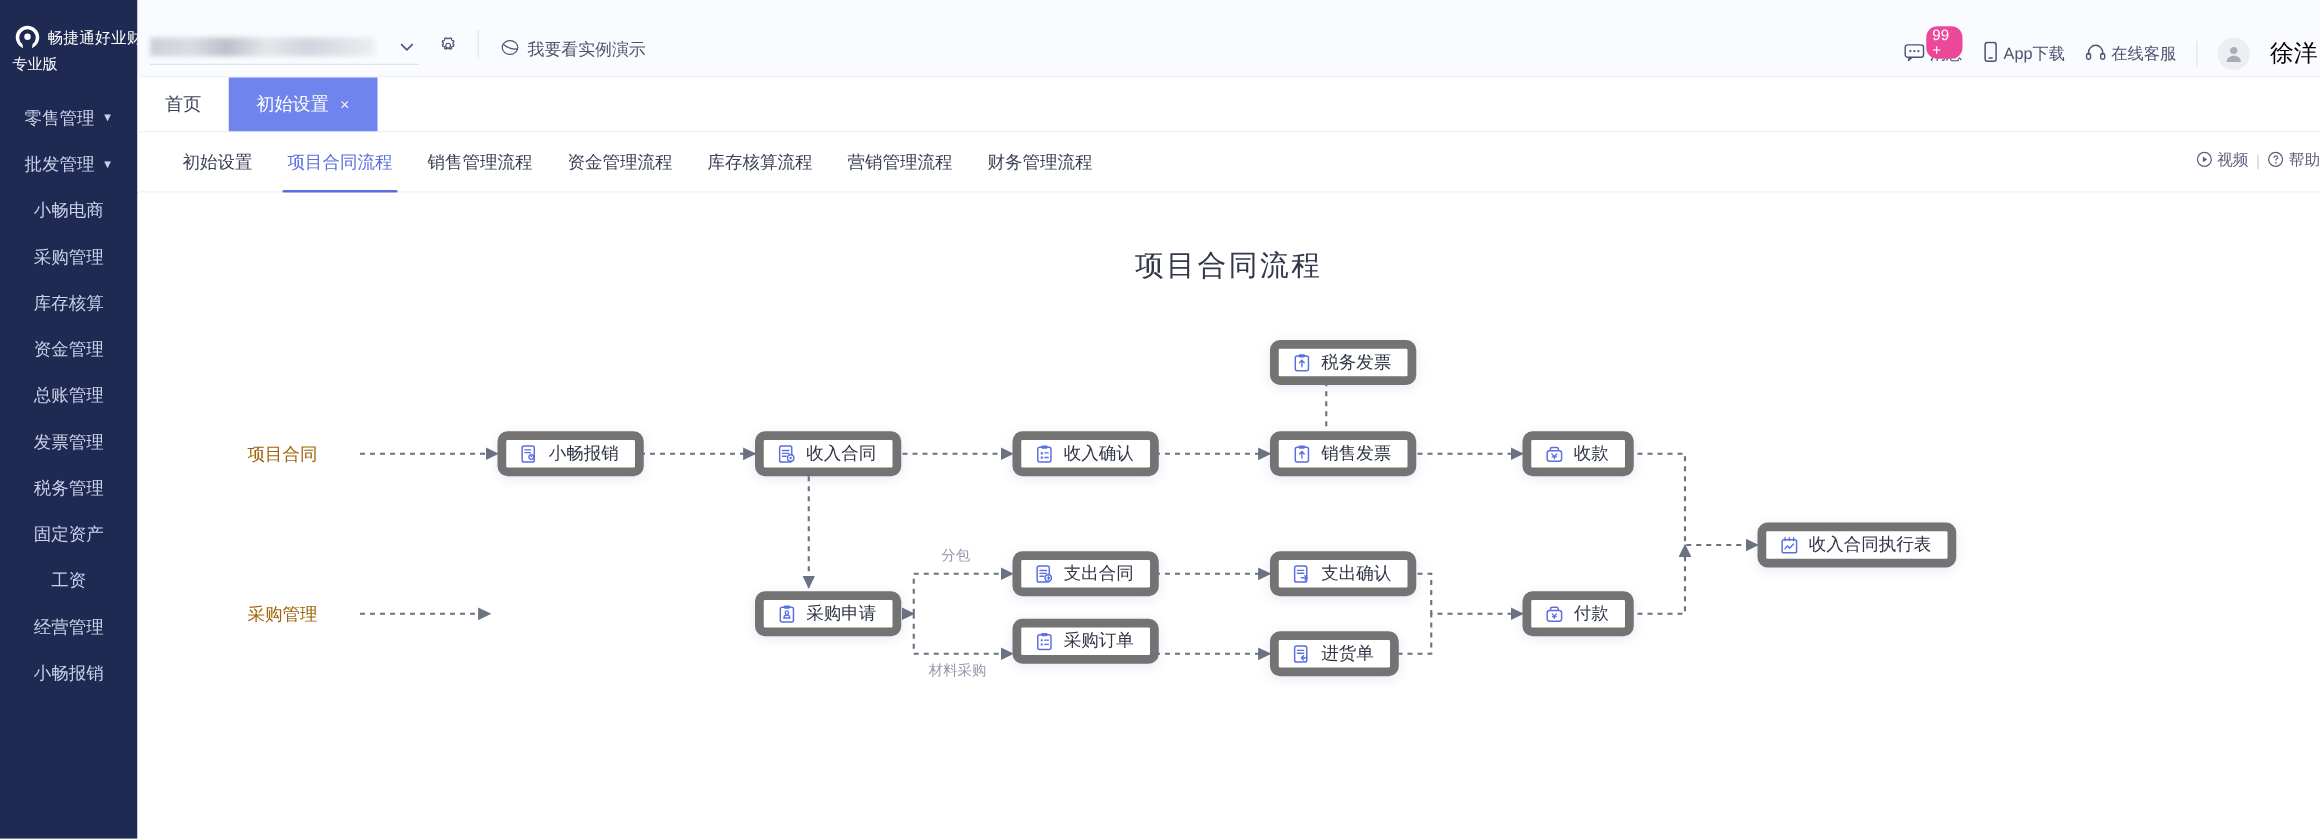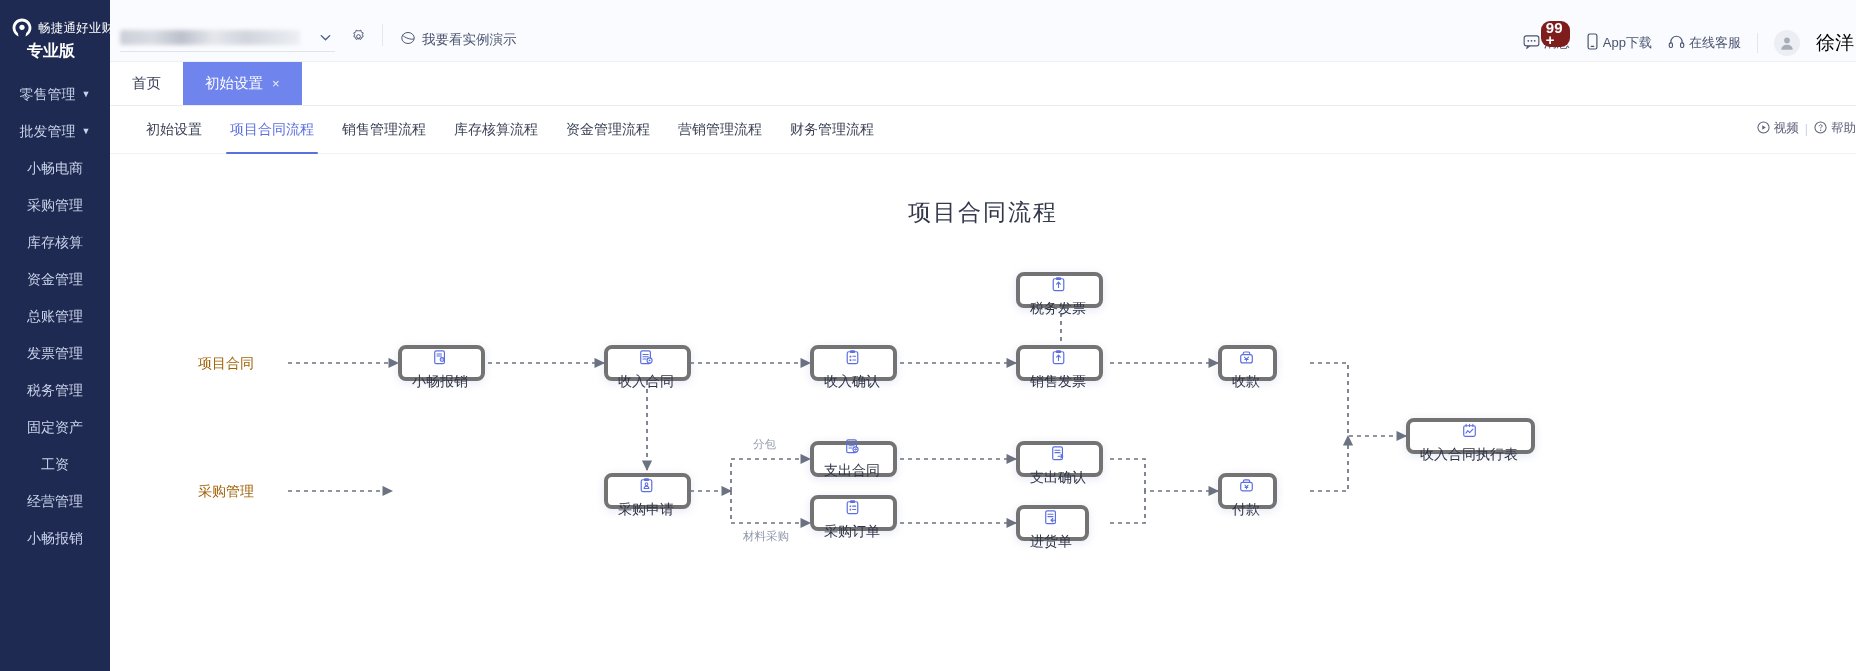--- a/index.html
+++ b/index.html
@@ -16,21 +16,21 @@
     position: absolute; left: 0; top: 0; width: 110px; height: 671px;
     background: #1f2a52;
   }
   .brand {
     height: 68px; padding: 10px 8px 0 10px; color: #fff;
     display: flex; flex-direction: column; justify-content: center;
   }
   .brand-row { display: flex; align-items: center; gap: 4px; }
   .brand-logo { width: 24px; height: 24px; flex: 0 0 24px; }
   .brand-name { font-size: 12.5px; color: #ffffff; letter-spacing: .2px; white-space: nowrap; }
-  .brand-sub { font-size: 16px; color: #ffffff; margin-top: 1px; margin-left: 17px; font-weight: bold; }
+  .brand-sub { font-size: 12px; color: #ffffff; margin-top: 1px; margin-left: 0; font-weight: normal; }
 
   .menu { margin-top: 8px; }
   .menu-item {
     height: 37px; display: flex; align-items: center; justify-content: center;
     color: #c9d2ea; font-size: 14px; cursor: pointer; gap: 6px;
   }
   .caret { font-size: 9px; line-height: 1; color:#c9d2ea; }
 
   
   .topbar {
@@ -50,22 +50,22 @@
   .gear-btn { position: absolute; left: 240px; top: 28px; cursor: pointer; }
   .hdr-divider { position: absolute; left: 272px; top: 24px; width: 1px; height: 22px; background: #e3e6ee; }
   .demo-link {
     position: absolute; left: 290px; top: 30px; display: flex; align-items: center;
     gap: 6px; color: #4a5370; font-size: 13.5px; cursor: pointer;
   }
 
   .hdr-right { position: absolute; right: 0; top: 30px; display: flex; align-items: center; gap: 16px; padding-right: 2px; }
   .hdr-act { position: relative; display: flex; align-items: center; gap: 4px; color: #4a5370; font-size: 13px; cursor: pointer; }
   .badge {
-    position: absolute; left: 18px; top: -13px; background: #7f1d1d; color: #fff;
-    font-size: 15px; font-weight: bold; border-radius: 9px; padding: 1px 5px 1px 5px; line-height: 12px;
+    position: absolute; left: 18px; top: -13px; background: #ec4899; color: #fff;
+    font-size: 12px; font-weight: normal; border-radius: 9px; padding: 1px 5px 1px 5px; line-height: 12px;
   }
   .vdivider { width: 1px; height: 20px; background: #e3e6ee; }
   .avatar {
     width: 26px; height: 26px; border-radius: 50%; background: #eceef3;
     display: flex; align-items: center; justify-content: center;
   }
   .uname { color: #000000; font-size: 19px; }
 
   
   .tabstrip {
@@ -112,24 +112,24 @@
 
   .row-label {
     position: absolute; font-size: 14px; color: #a16207; white-space: nowrap;
   }
   .edge-label {
     position: absolute; font-size: 11.5px; color: #9299ab; white-space: nowrap;
   }
 
   .node {
     position: absolute; height: 36px; background: #fff;
-    border: 4px solid #737373; border-radius: 8px;
+    border: 7px solid #737373; border-radius: 8px;
     box-shadow: 0 2px 9px rgba(99,110,190,0.16);
     display: flex; align-items: center; gap: 7px;
-    padding: 0 13px 0 10px; cursor: pointer; white-space: nowrap; flex-direction: column;
+    padding: 0 13px 0 10px; cursor: pointer; white-space: nowrap;
   }
   .node-label { font-size: 14px; color: #2f3545; }
   .node svg { display: block; }
 </style>
 </head>
 <body>
 
 <div id="app">
 
   <div class="sidebar">
@@ -274,22 +274,22 @@
         <span>初始设置</span>
         <span class="tab-close">×</span>
       </div>
     </div>
 
   <div class="subnav">
     <div class="subnav-inner" id="subnav-items">
         <div class="snav">初始设置</div>
         <div class="snav active">项目合同流程</div>
         <div class="snav">销售管理流程</div>
+        <div class="snav">资金管理流程</div>
         <div class="snav">库存核算流程</div>
-        <div class="snav">资金管理流程</div>
         <div class="snav">营销管理流程</div>
         <div class="snav">财务管理流程</div>
       </div>
     <div class="subnav-right">
       <span class="sr-item">
         <span>
           <svg width="13" height="13" viewBox="0 0 14 14">
             <circle cx="7" cy="7" r="6" fill="none" stroke="#5a6178" stroke-width="1.1"></circle>
             <path d="M5.7 4.6 9.4 7l-3.7 2.4z" fill="#5a6178"></path>
           </svg>

